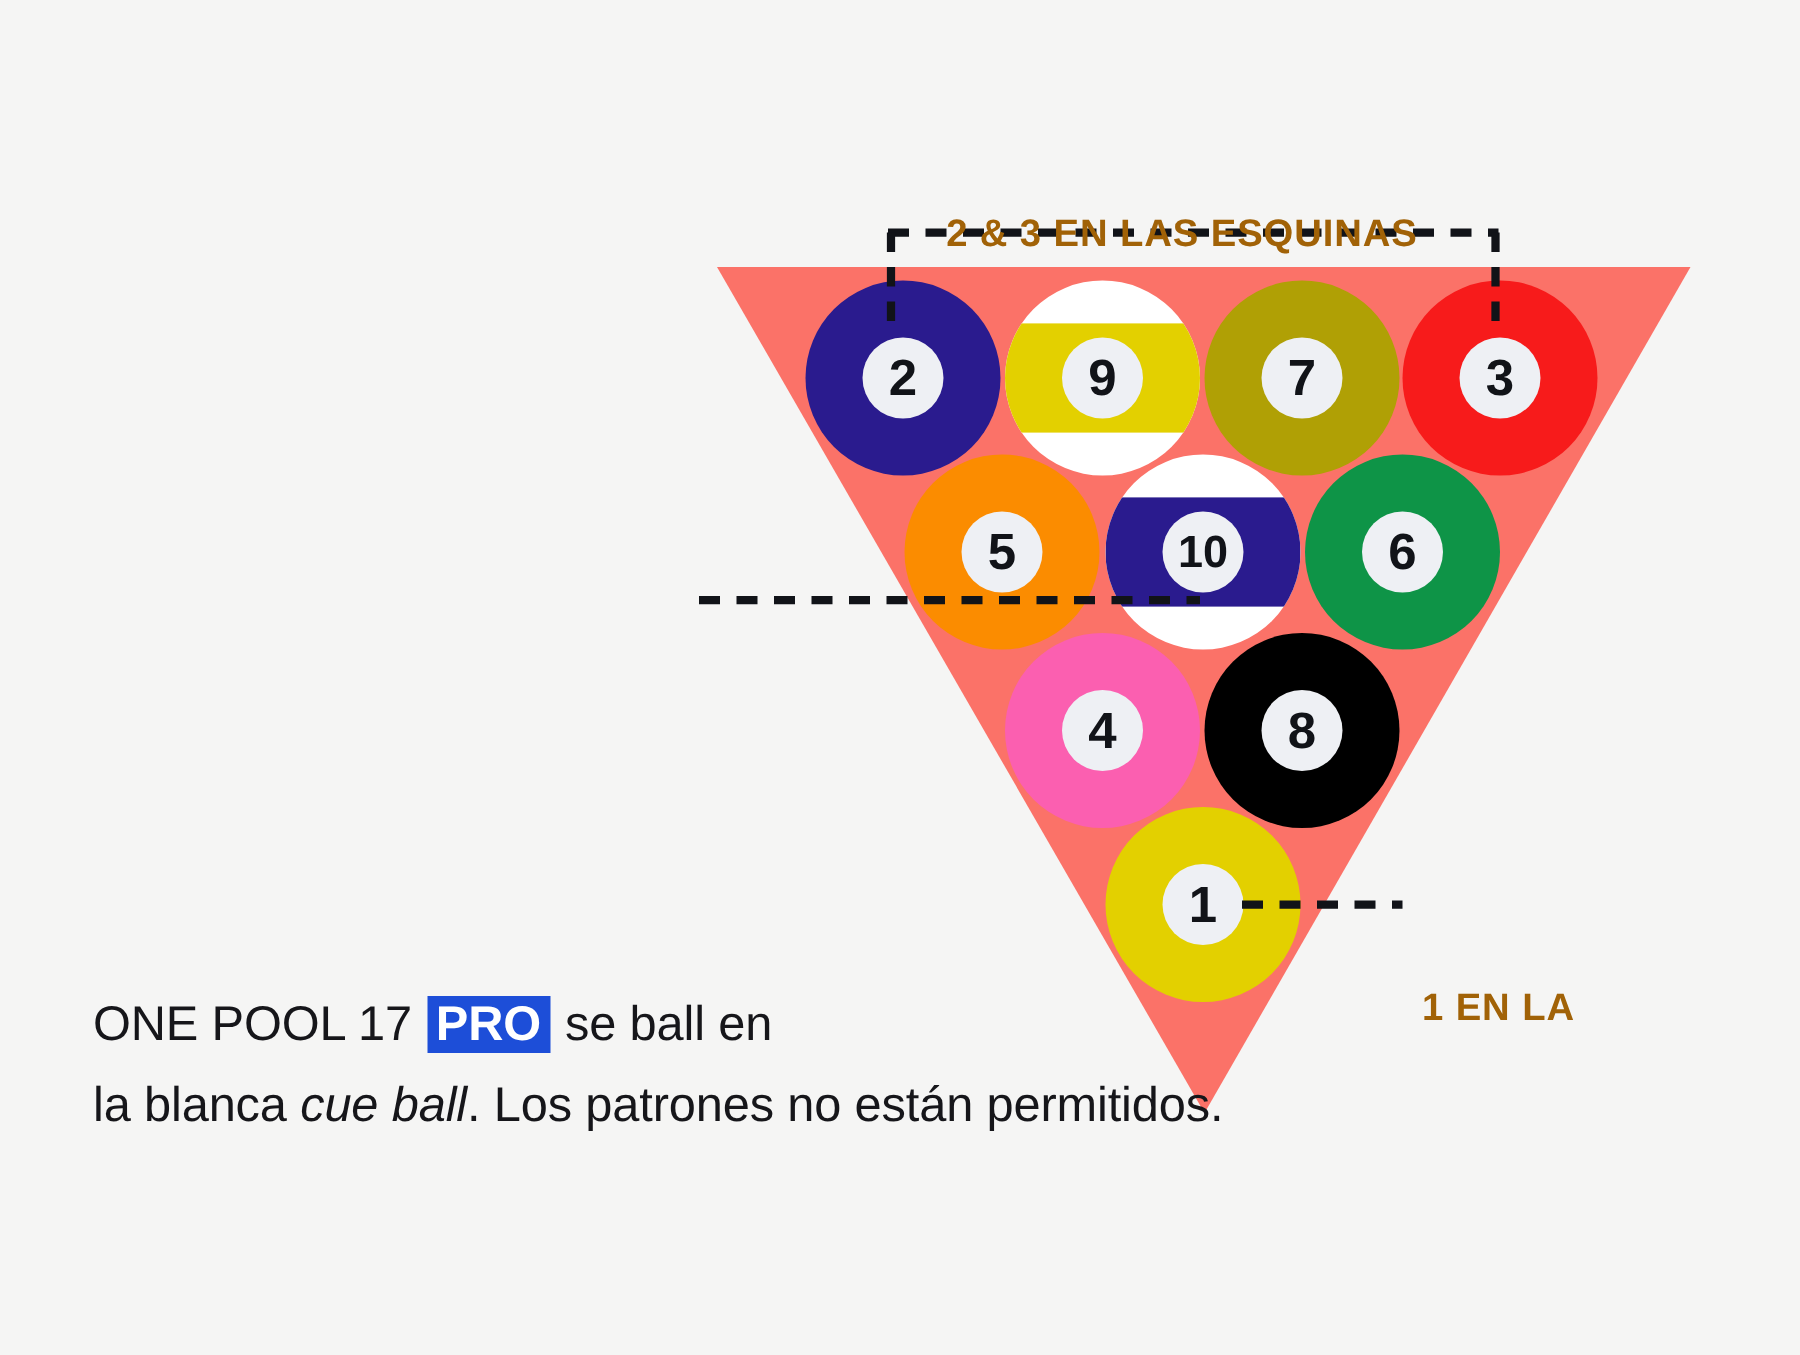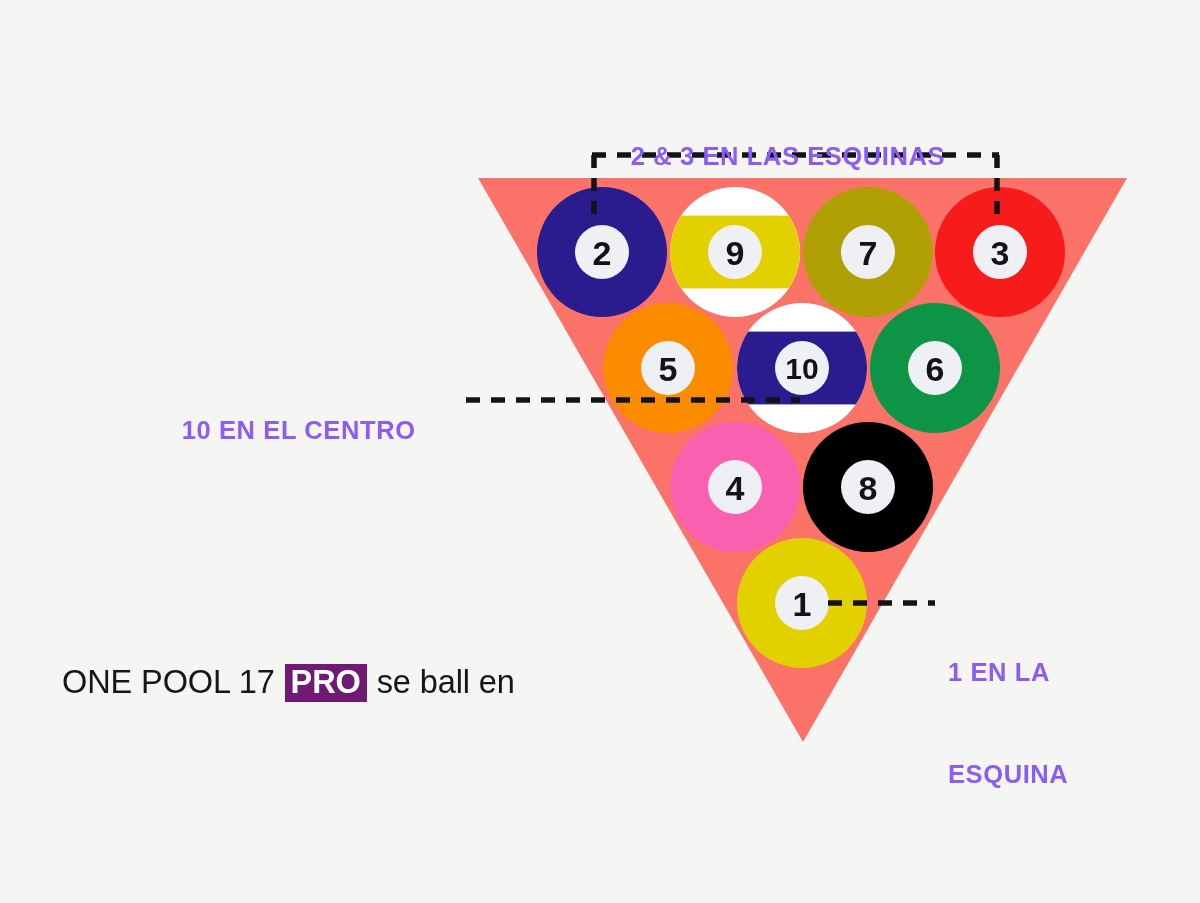--- a/index.html
+++ b/index.html
@@ -29,21 +29,21 @@
     position: absolute;
     left: 0; top: 0;
     width: 1200px;
     height: 903px;
     display: block;
   }
 
   
   .anno {
     position: absolute;
-    color: #8b5cf6;
+    color: #a16207;
     font-weight: 700;
     letter-spacing: 0.3px;
     line-height: 1.22;
     white-space: pre;
   }
 
   #label-corners {
     left: 600px;
     top: 110px;
     font-size: 25.5px;
@@ -72,21 +72,21 @@
     left: 62px;
     top: 652px;
     width: 1000px;
     font-size: 32.5px;
     line-height: 1.36;
     color: #16161a;
     font-weight: 400;
     letter-spacing: -0.1px;
   }
   #description .pro {
-    background: #701a75;
+    background: #1d4ed8;
     color: #ffffff;
     font-weight: 700;
     padding: 1px 6px 3px 6px;
     margin: 12px 1px;
     display: inline-block;
     line-height: 1.05;
   }
   #description .cue {
     font-style: italic;
   }
@@ -198,26 +198,23 @@
         <line x1="997" y1="155" x2="997" y2="215" stroke="#111318" stroke-width="5.5" stroke-linecap="butt" stroke-dasharray="13,10"></line>
         <line x1="466" y1="400" x2="800" y2="400" stroke="#111318" stroke-width="5.5" stroke-linecap="butt" stroke-dasharray="14,11"></line>
         <line x1="828" y1="603" x2="935" y2="603" stroke="#111318" stroke-width="5.5" stroke-linecap="butt" stroke-dasharray="14,11"></line>
       </g>
   </svg>
 
   <div class="anno" id="label-corners">
     <span>2 &amp; 3 EN LAS ESQUINAS</span>
   </div>
 
-  <div class="anno" id="label-center">
-    <span>10 EN EL CENTRO</span>
-  </div>
 
   <div class="anno" id="label-top-corner">
     <div>1 EN LA</div>
-    <div>ESQUINA</div>
   </div>
 
   <div id="description">
     <span class="line"><span>ONE POOL 17 </span><span class="pro">PRO</span><span> se ball en</span></span>
+    <span class="line"><span>la blanca </span><span class="cue">cue ball</span><span>. Los patrones no están permitidos.</span></span>
   </div>
 
 </div>
 
 </body></html>

